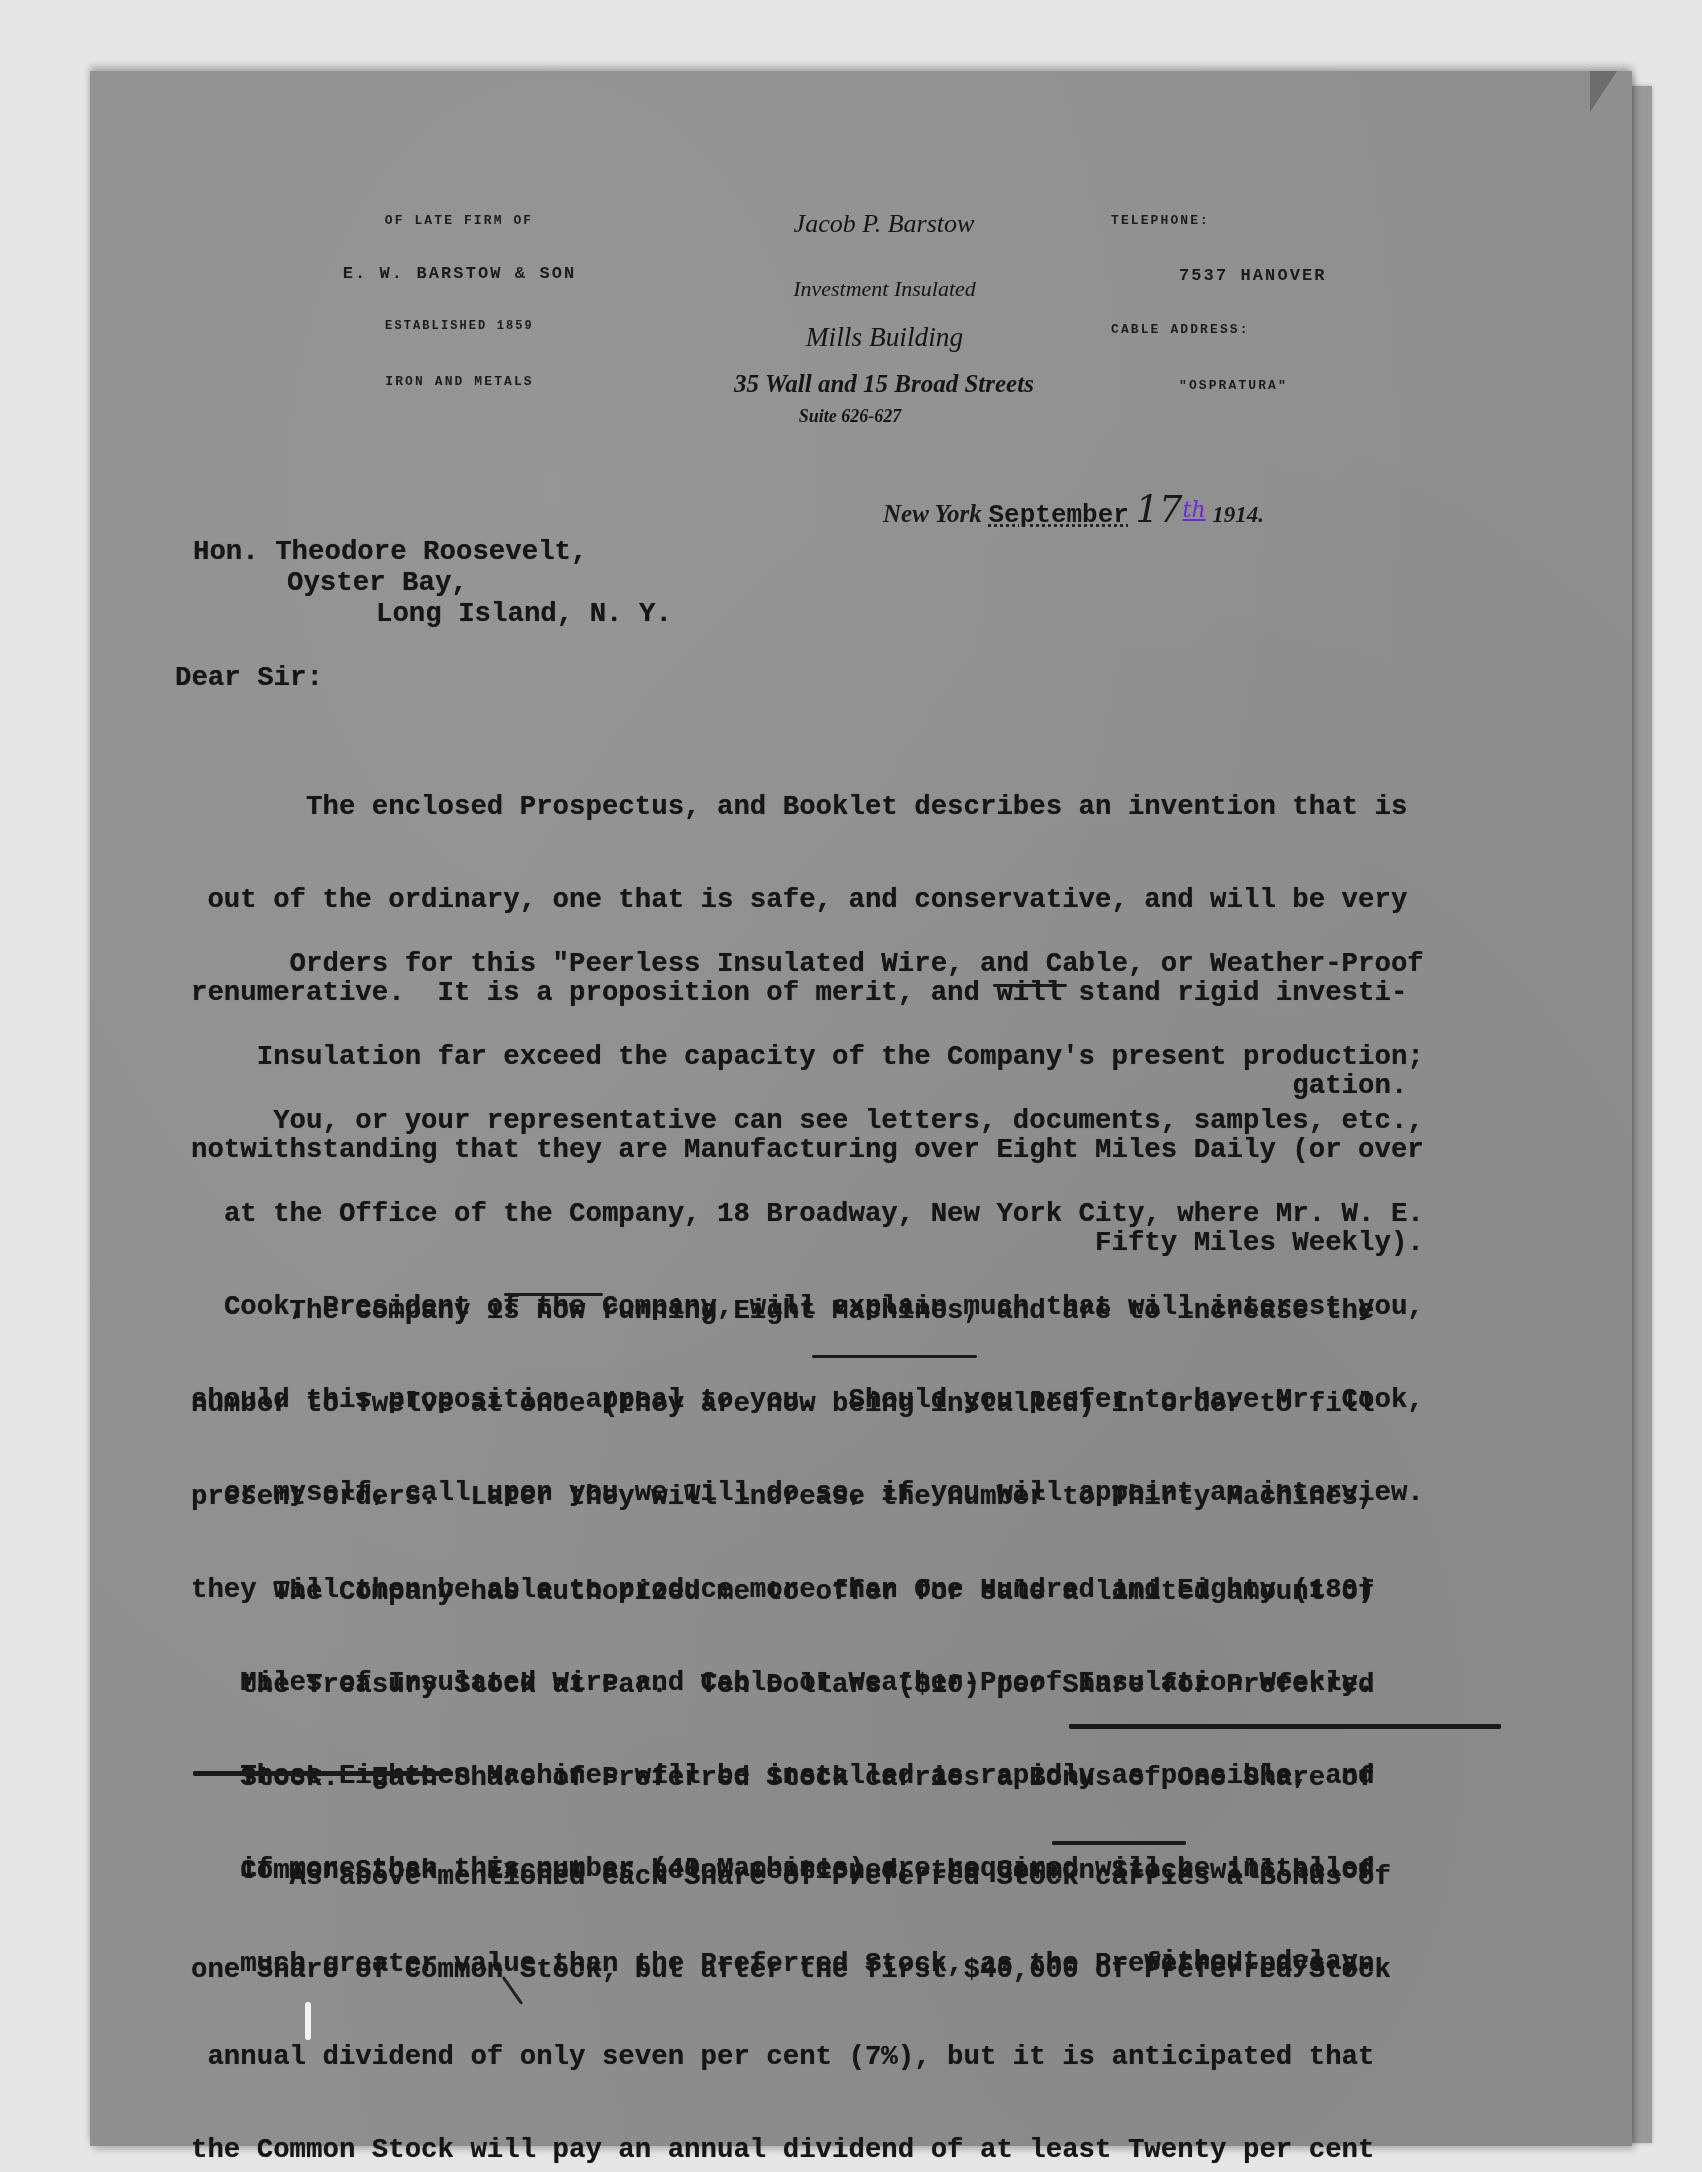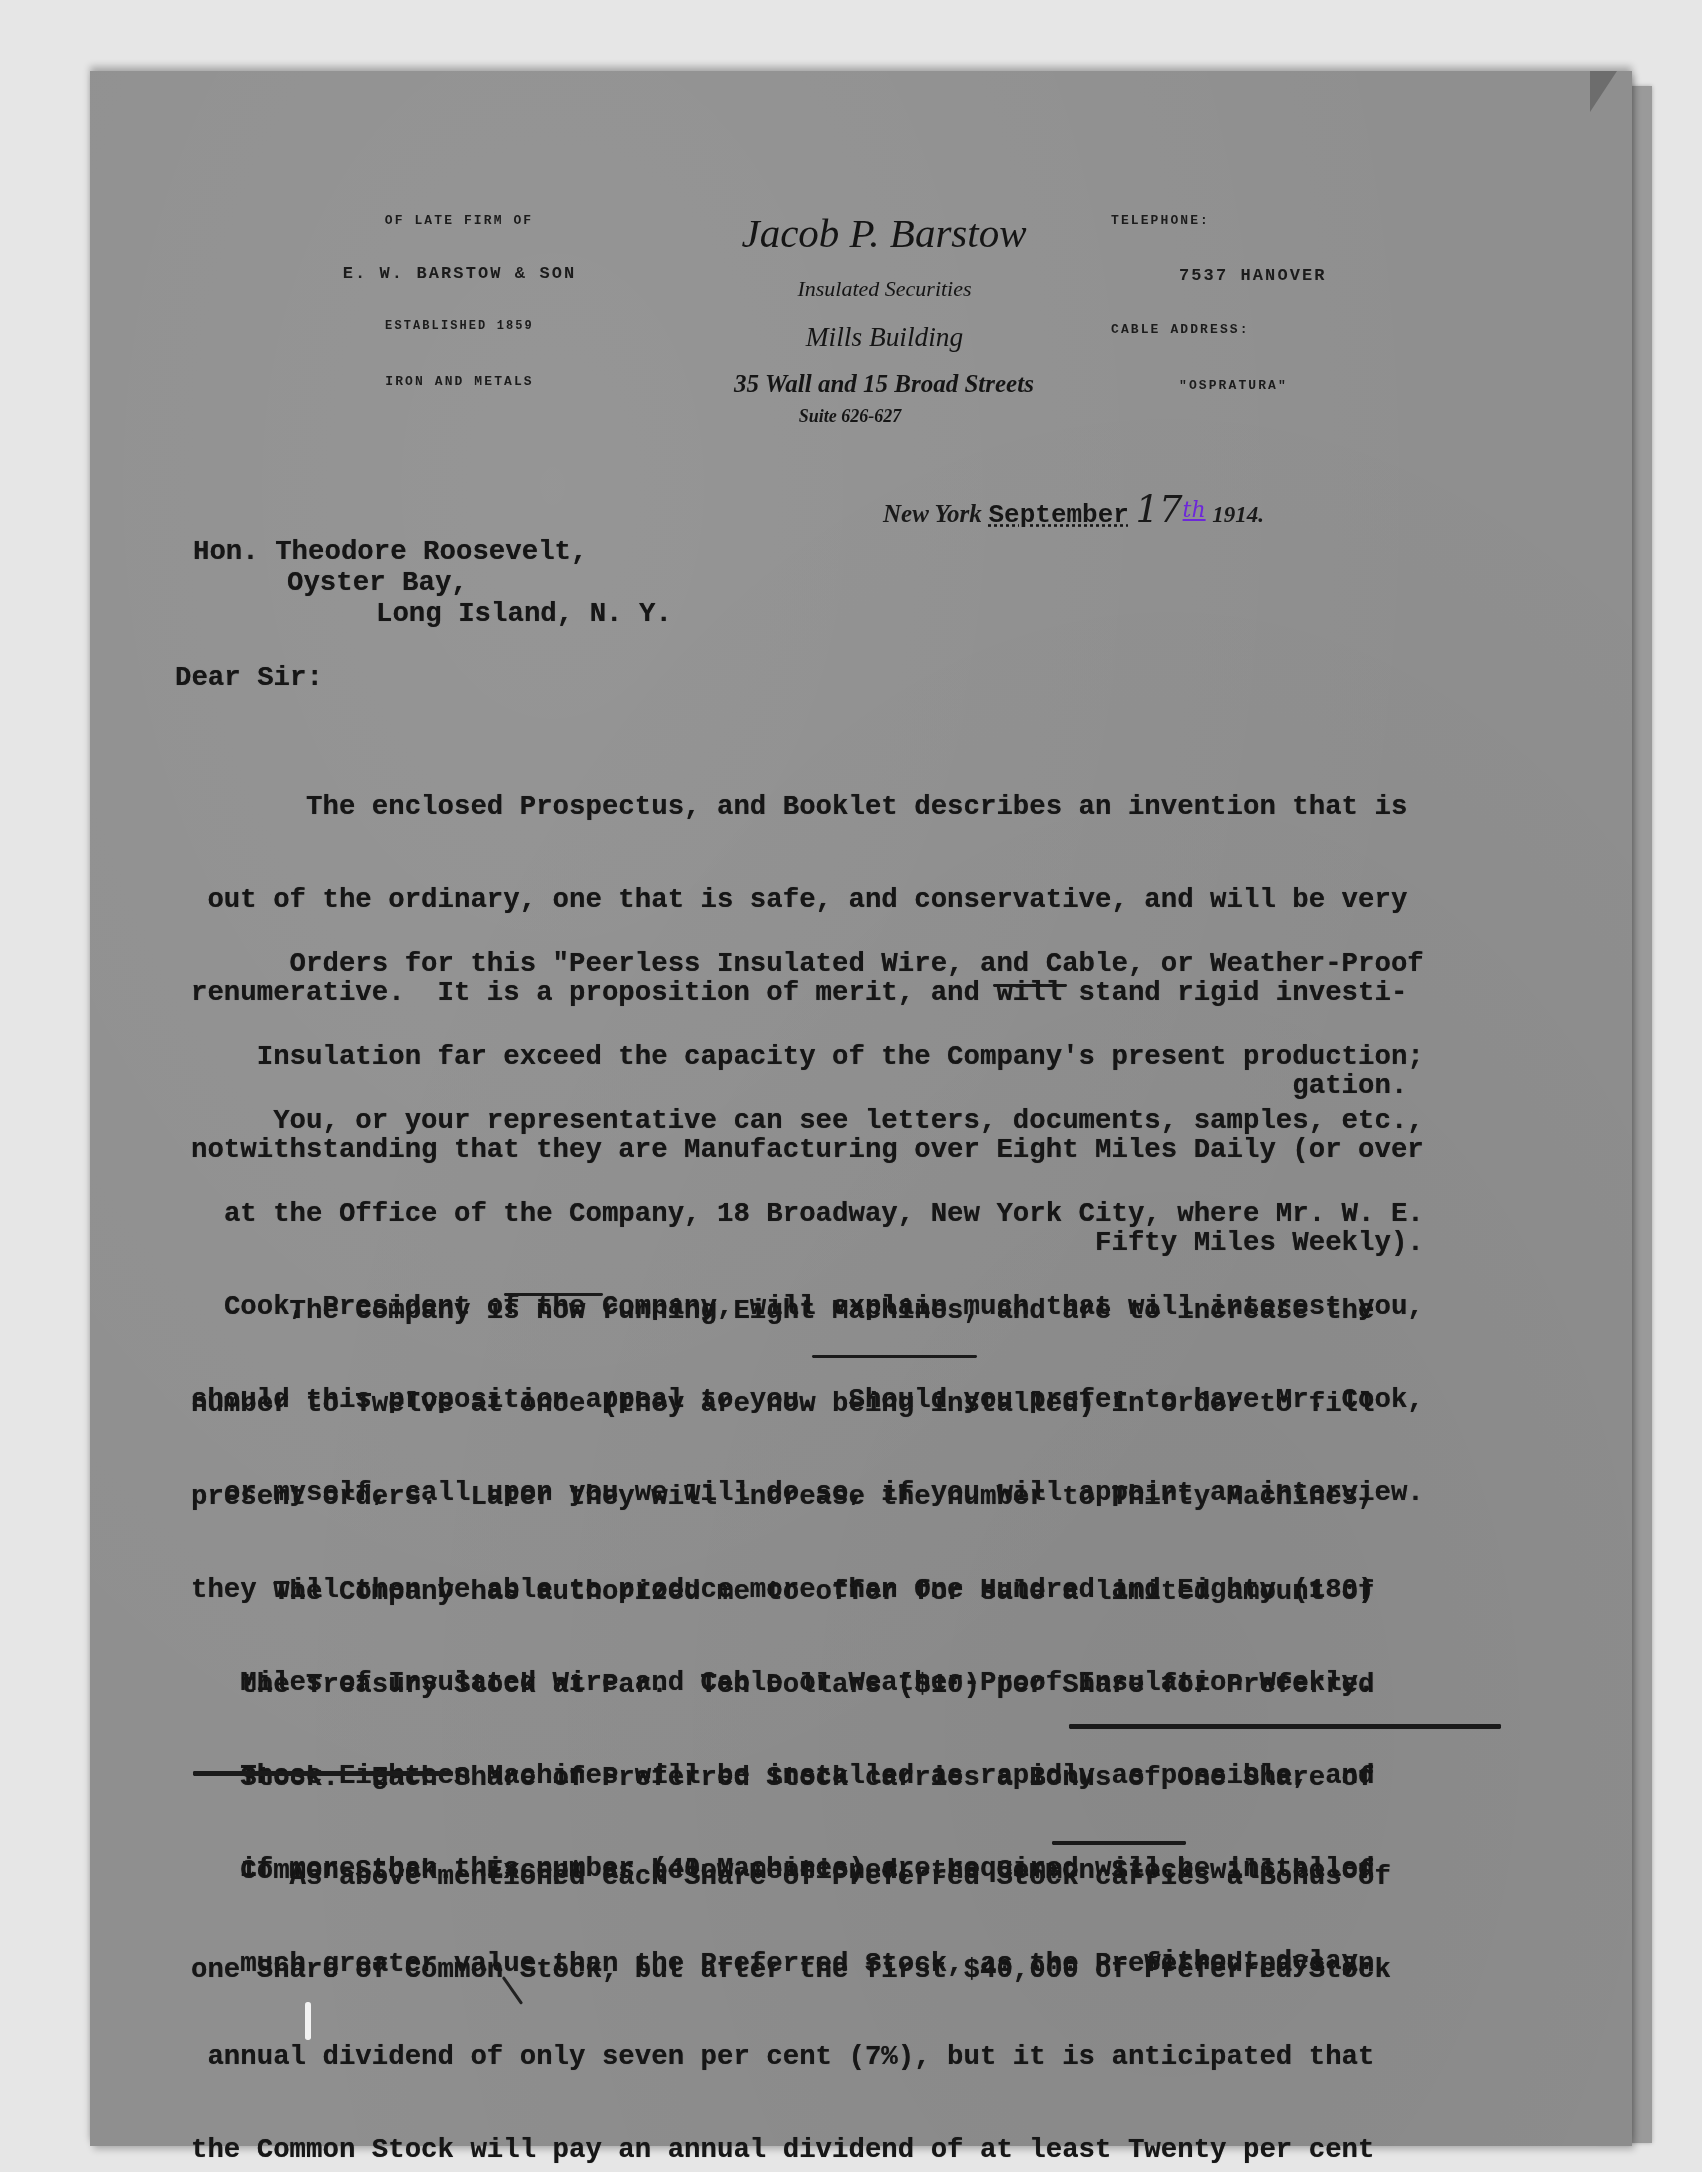--- a/index.html
+++ b/index.html
@@ -75,22 +75,22 @@
 
 <div class="paper-under"></div>
 <div class="paper"></div>
 <div class="fold"></div>
 
 <div class="abs lh-caps sm" style="left:322px; top:213px; width:274px;">OF LATE FIRM OF</div>
 <div class="abs lh-caps md" style="left:295px; top:264px; width:329px;">E. W. BARSTOW &amp; SON</div>
 <div class="abs lh-caps sm" style="left:336px; top:319px; width:247px; font-size:12px;">ESTABLISHED 1859</div>
 <div class="abs lh-caps sm" style="left:336px; top:374px; width:247px;">IRON AND METALS</div>
 
-<div class="abs lh-serif" style="left:644px; top:209px; width:480px; font-size:41px;">Jacob P. Barstow</div>
-<div class="abs lh-serif" style="left:679px; top:276px; width:411px; font-size:22px;">Insulated Securities</div>
+<div class="abs lh-serif" style="left:644px; top:209px; width:480px; font-size:26px;">Jacob P. Barstow</div>
+<div class="abs lh-serif" style="left:679px; top:276px; width:411px; font-size:22px;">Investment Insulated</div>
 <div class="abs lh-serif" style="left:679px; top:322px; width:411px; font-size:27.4px;">Mills Building</div>
 <div class="abs lh-serif" style="left:644px; top:370px; width:480px; font-size:25px; font-weight:bold;">35 Wall and 15 Broad Streets</div>
 <div class="abs lh-serif" style="left:713px; top:406px; width:274px; font-size:18px; font-weight:bold;">Suite 626-627</div>
 
 <div class="abs lh-caps sm" style="left:1111px; top:213px; width:137px; text-align:left;">TELEPHONE:</div>
 <div class="abs lh-caps md" style="left:1179px; top:266px; width:233px; text-align:left; font-variant:small-caps;">7537 HANOVER</div>
 <div class="abs lh-caps sm" style="left:1111px; top:322px; width:192px; text-align:left;">CABLE ADDRESS:</div>
 <div class="abs lh-caps sm" style="left:1179px; top:378px; width:178px; text-align:left;">"OSPRATURA"</div>
 
 <div class="abs date-line" style="left:871px; top:488px;">

